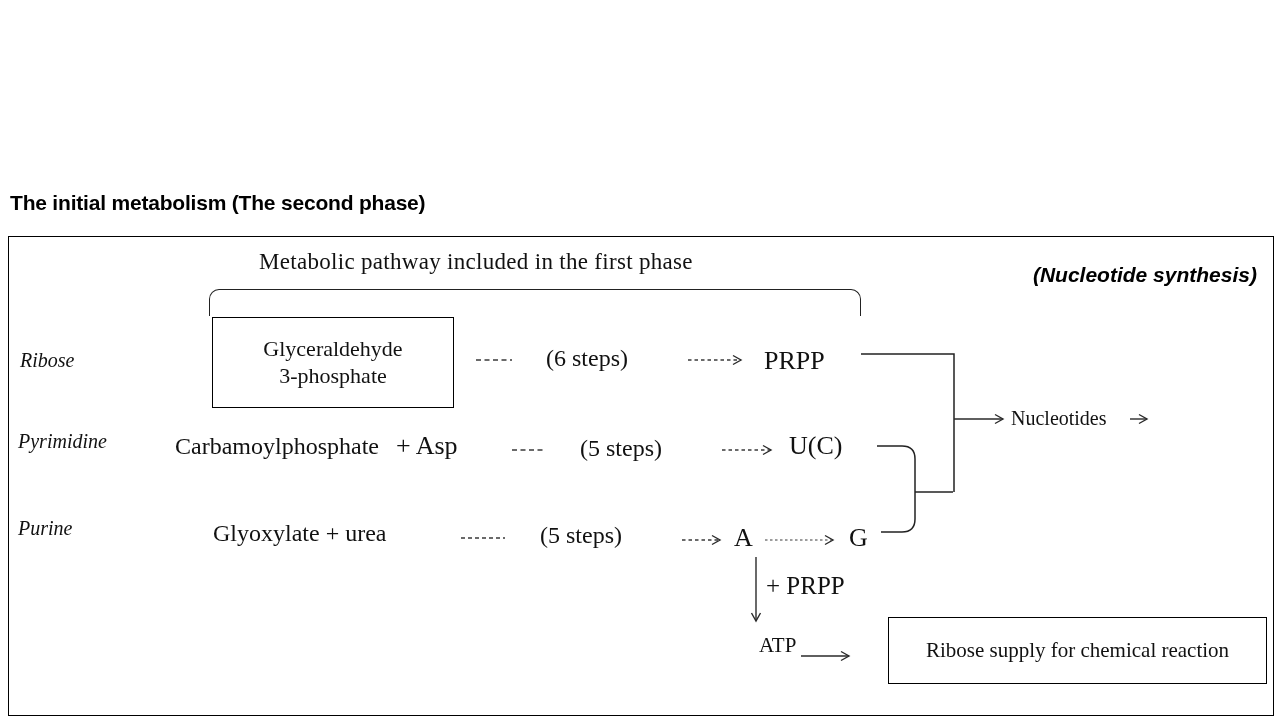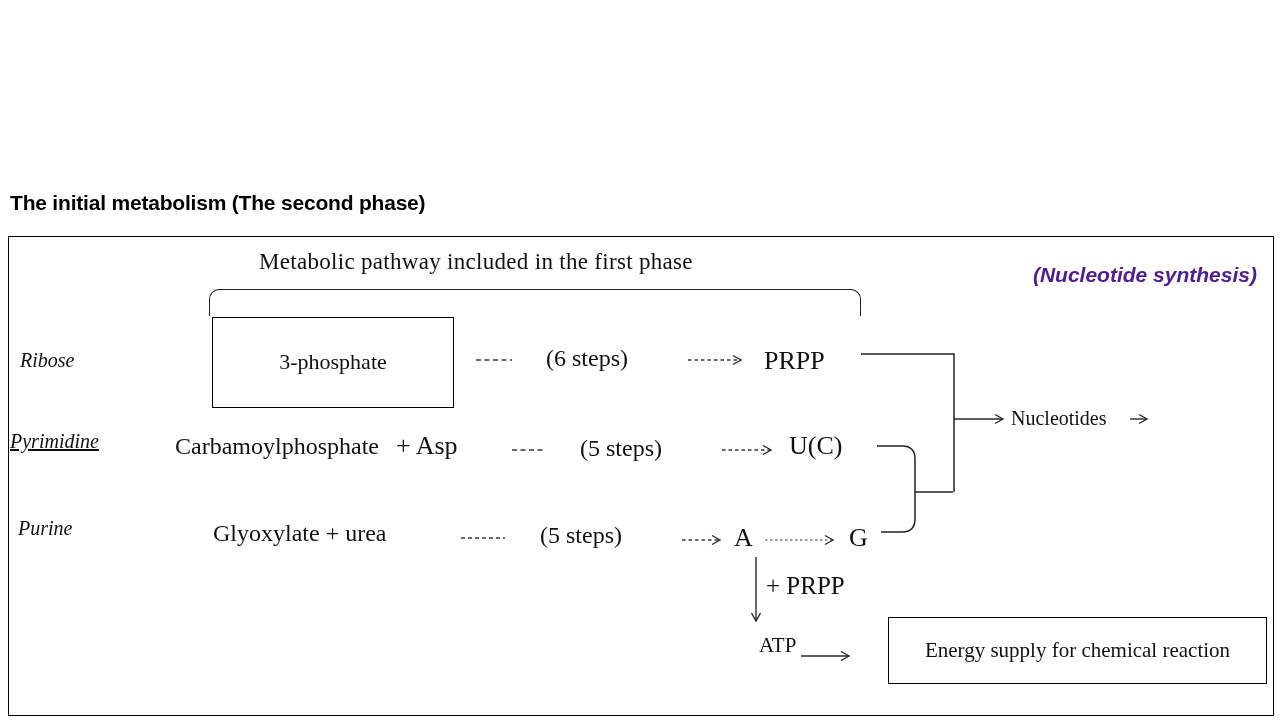--- a/index.html
+++ b/index.html
@@ -4,30 +4,30 @@
 <style>
   html,body{margin:0;padding:0;background:#fff;}
   .stage{position:relative;width:1280px;height:720px;background:#ffffff;overflow:hidden;
          font-family:"Liberation Serif","DejaVu Serif",serif;color:#111;}
   .abs{position:absolute;white-space:nowrap;}
   .title{left:10px;top:191px;font-family:"Liberation Sans","DejaVu Sans",sans-serif;
          font-weight:bold;font-size:21px;letter-spacing:-0.2px;color:#000;}
   .panel{left:8px;top:236px;width:1264px;height:478px;border:1.6px solid #000;}
   .header{left:219px;top:249px;font-size:23px;letter-spacing:0.3px;margin-left:40px;}
   .subtitle{right:23px;top:263px;font-family:"Liberation Sans","DejaVu Sans",sans-serif;
-            font-weight:bold;font-style:italic;font-size:21px;color:#4c1d95;}
+            font-weight:bold;font-style:italic;font-size:21px;color:#000000;}
   .bracket{left:209px;top:289px;width:650px;height:26px;
            border-top:1.5px solid #222;border-left:1.5px solid #222;border-right:1.5px solid #222;
            border-radius:10px 10px 0 0;}
   .gly-box{left:212px;top:317px;width:240px;height:89px;border:1.6px solid #000;
            display:flex;flex-direction:column;align-items:center;justify-content:center;
            font-size:22px;line-height:1.22;text-align:center;}
   .row-label{font-style:italic;font-size:20px;}
   .lbl-ribose{left:20px;top:349px;}
-  .lbl-pyrimidine{left:10px;top:430px;text-decoration:underline;}
+  .lbl-pyrimidine{left:18px;top:430px;}
   .lbl-purine{left:18px;top:517px;}
   .steps{font-size:24px;}
   .steps6{left:546px;top:345px;}
   .steps5a{left:580px;top:435px;}
   .steps5b{left:540px;top:522px;}
   .product{font-size:26px;}
   .prpp{left:764px;top:346px;}
   .uc{left:789px;top:431px;}
   .node-a{left:734px;top:523px;}
   .node-g{left:849px;top:523px;}
@@ -80,20 +80,21 @@
 
     <line x1="954" y1="419" x2="1003" y2="419" stroke="#2a2a2a" stroke-width="1.4" marker-end="url(#ah)"></line>
     <line x1="1130" y1="419" x2="1147" y2="419" stroke="#2a2a2a" stroke-width="1.4" marker-end="url(#ah)"></line>
 
     <line x1="756" y1="557" x2="756" y2="621" stroke="#2a2a2a" stroke-width="1.4" marker-end="url(#ah)"></line>
     <line x1="801" y1="656" x2="849" y2="656" stroke="#2a2a2a" stroke-width="1.4" marker-end="url(#ah)"></line>
   </svg>
 
   <div class="abs row-label lbl-ribose">Ribose</div>
   <div class="abs gly-box">
+    <span>Glyceraldehyde</span>
     <span>3-phosphate</span>
   </div>
   <div class="abs steps steps6">(6 steps)</div>
   <div class="abs product prpp">PRPP</div>
 
   <div class="abs row-label lbl-pyrimidine">Pyrimidine</div>
   <div class="abs carbamoyl">Carbamoylphosphate</div>
   <div class="abs asp">+ Asp</div>
   <div class="abs steps steps5a">(5 steps)</div>
   <div class="abs product uc">U(C)</div>
@@ -101,15 +102,15 @@
   <div class="abs row-label lbl-purine">Purine</div>
   <div class="abs glyoxylate">Glyoxylate + urea</div>
   <div class="abs steps steps5b">(5 steps)</div>
   <div class="abs product node-a">A</div>
   <div class="abs product node-g">G</div>
 
   <div class="abs nucleotides">Nucleotides</div>
 
   <div class="abs plus-prpp">+ PRPP</div>
   <div class="abs atp">ATP</div>
-  <div class="abs energy-box">Energy supply for chemical reaction</div>
+  <div class="abs energy-box">Ribose supply for chemical reaction</div>
 
 </div>
 
 </body></html>

